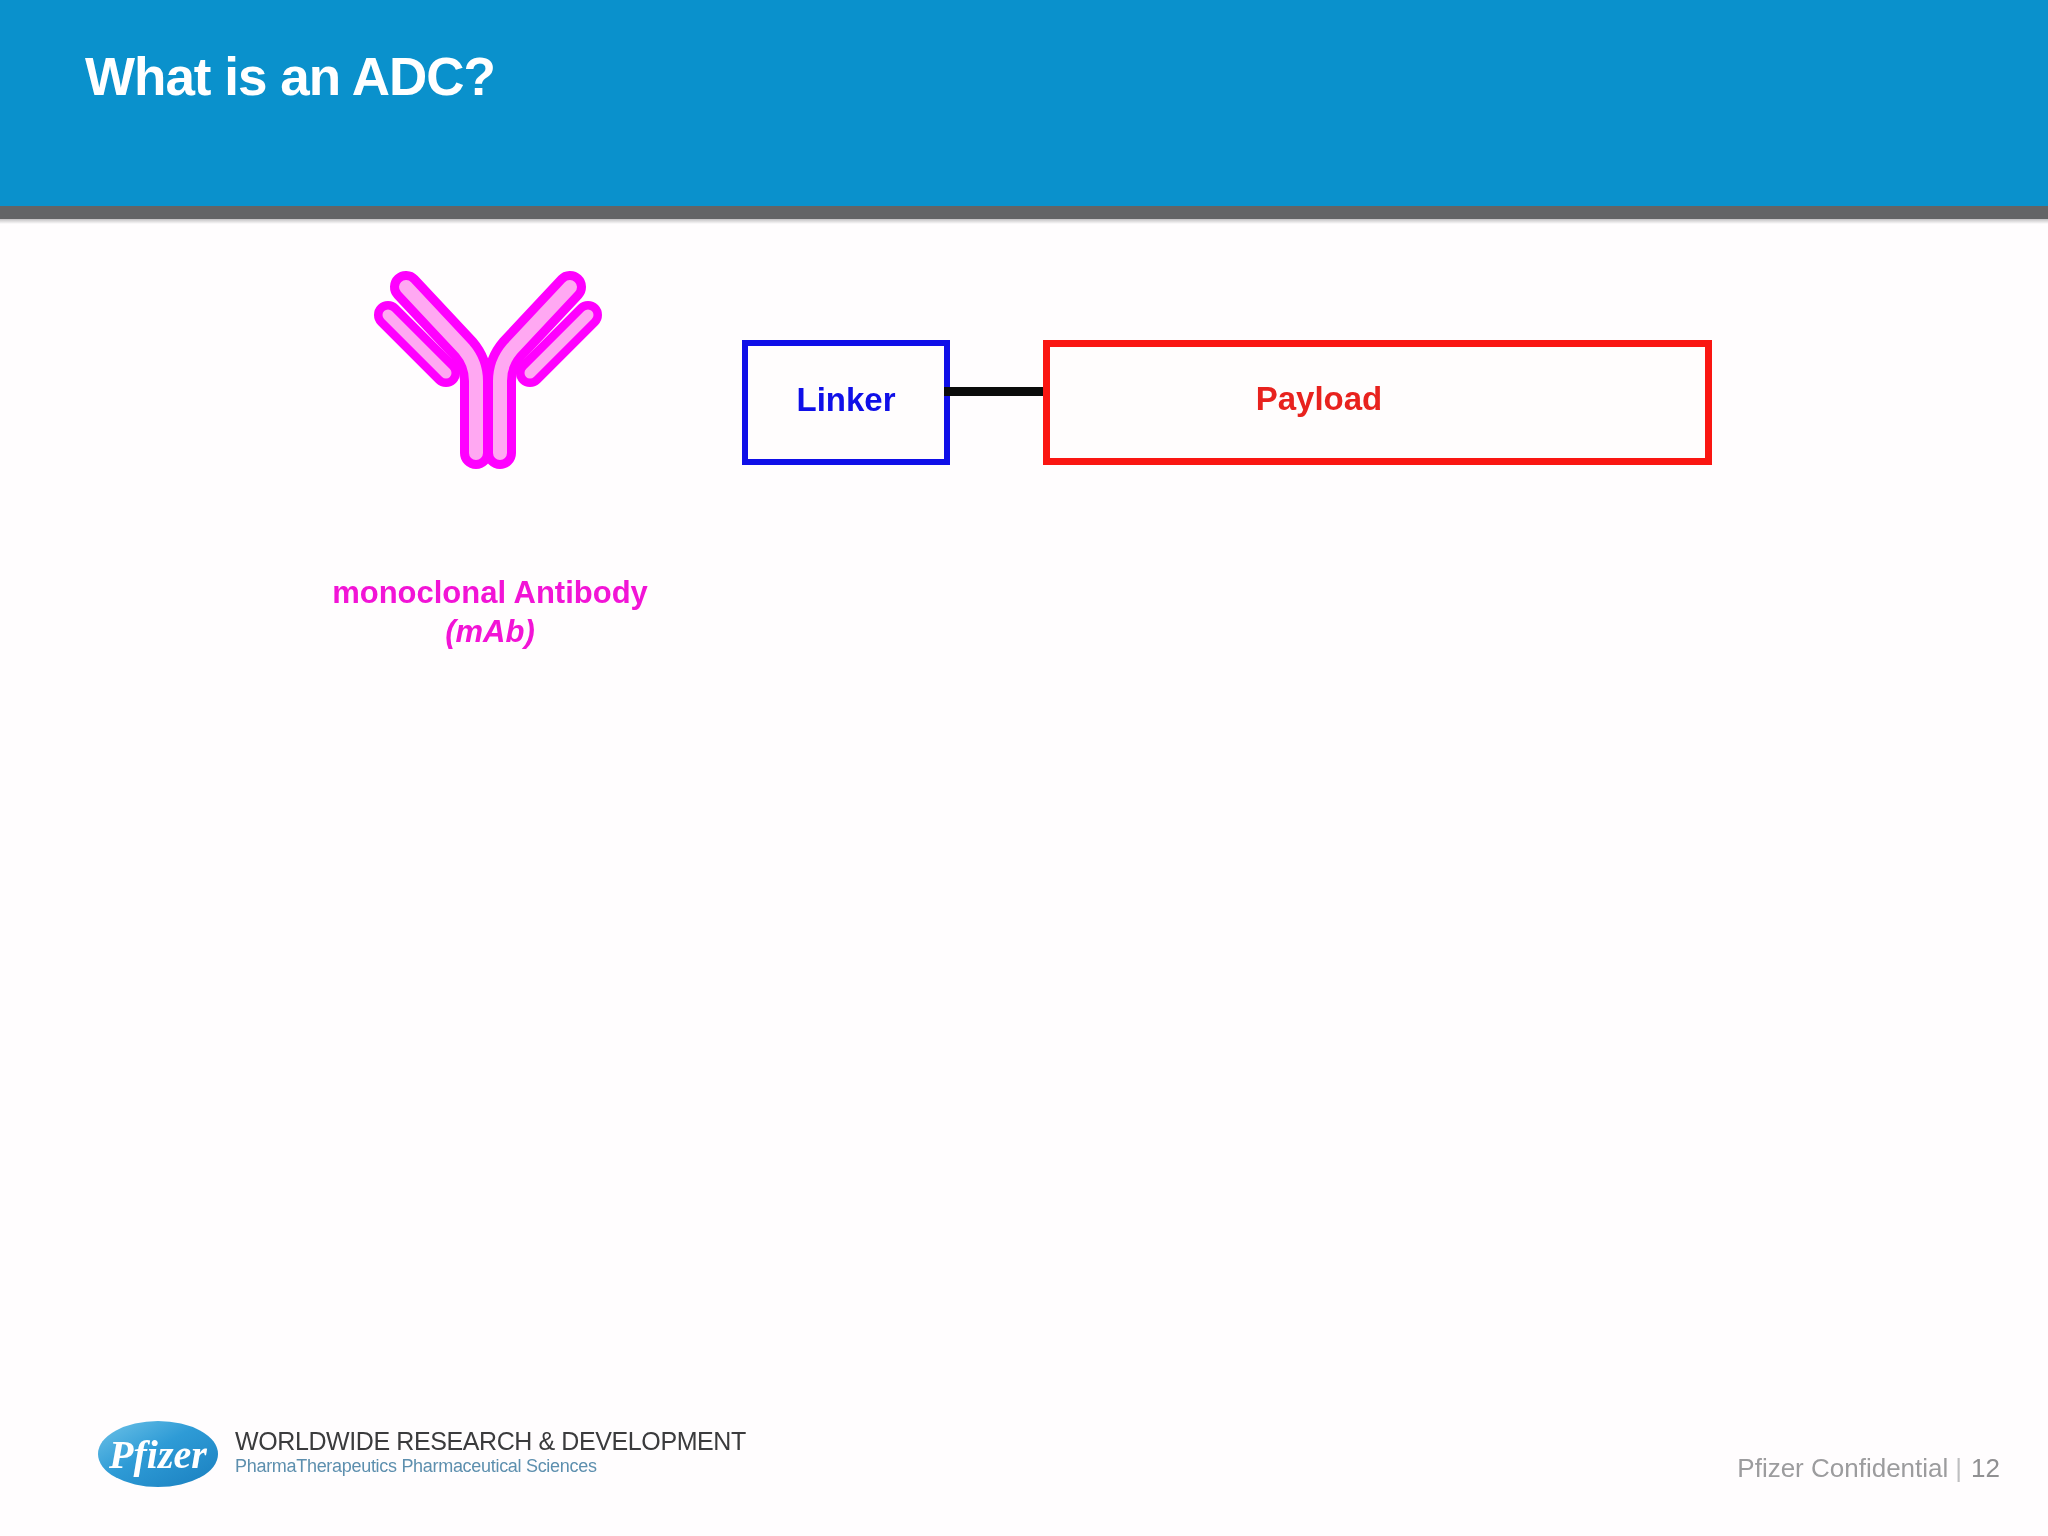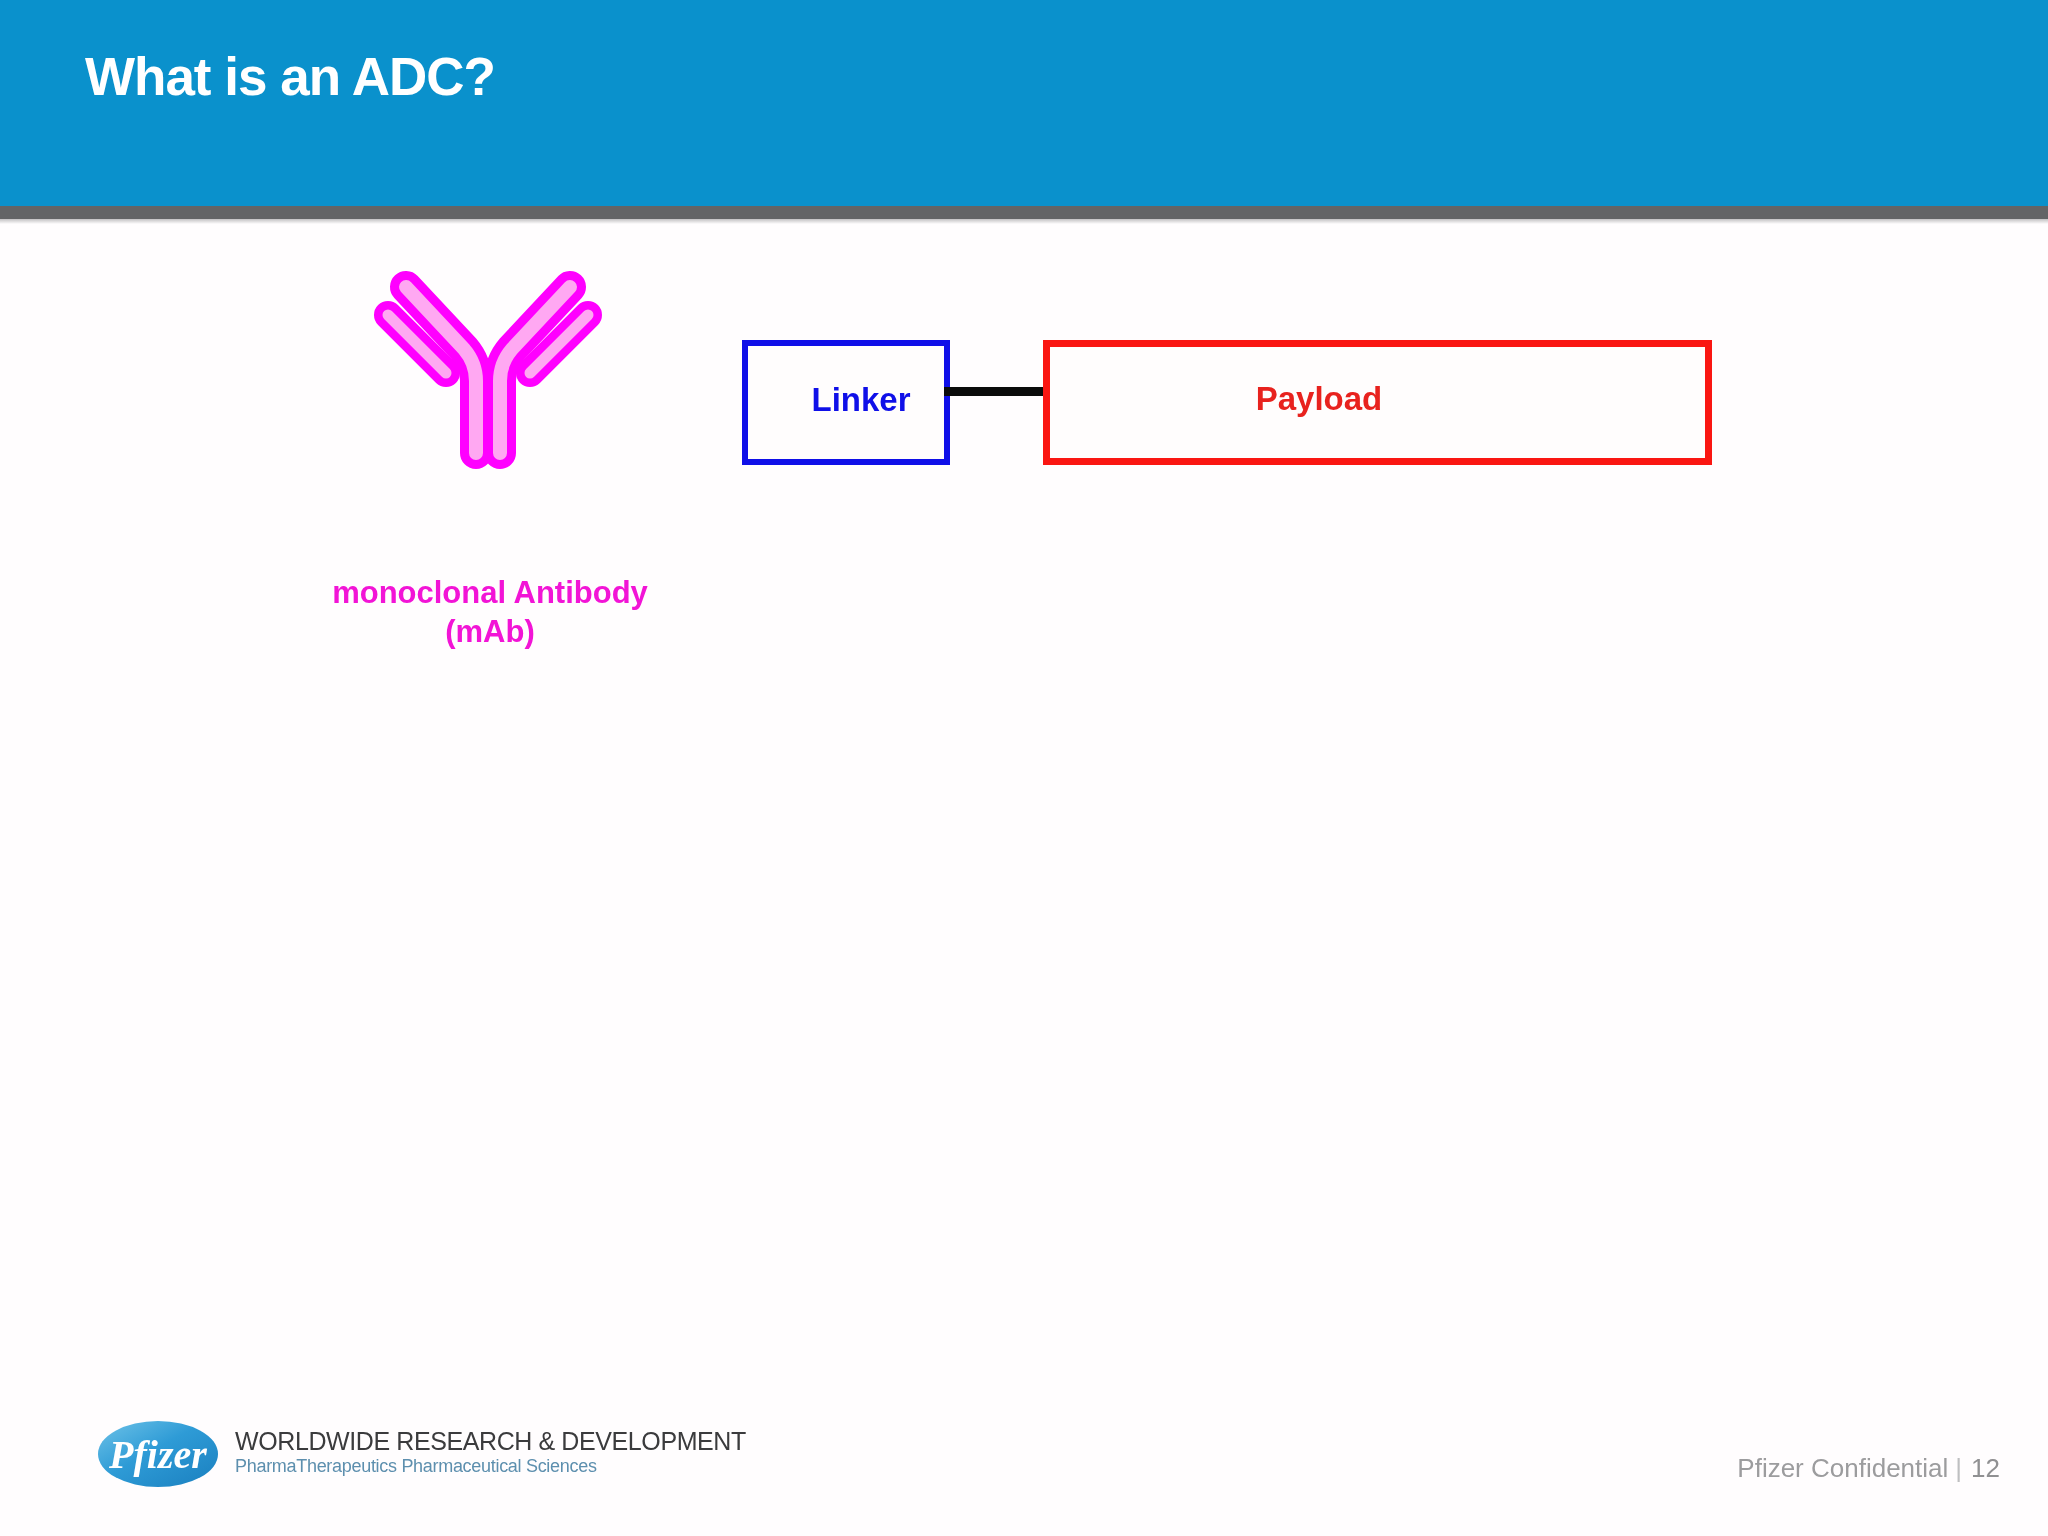--- a/index.html
+++ b/index.html
@@ -72,21 +72,21 @@
     left: 235px;
     top: 535px;
     width: 510px;
     text-align: center;
     font-size: 31px;
     font-weight: bold;
     color: #F214D6;
     line-height: 1.25;
     margin-top: 39px;
   }
-  .mab-label .l2 { display: block; }
+  .mab-label .l2 { display: block; font-style: italic; }
 
   
   .linker-box {
     position: absolute;
     left: 742px;
     top: 340px;
     width: 208px;
     height: 125px;
     box-sizing: border-box;
     border: 6px solid #0F0FE8;
@@ -95,21 +95,20 @@
   .linker-label {
     position: absolute;
     left: 742px;
     top: 381px;
     width: 208px;
     text-align: center;
     font-size: 33px;
     font-weight: bold;
     color: #0F0FE8;
     letter-spacing: 0px;
-    margin-left: 15px;
   }
 
   
   .connector {
     position: absolute;
     left: 944px;
     top: 387px;
     width: 102px;
     height: 9px;
     background: #0B0B0B;

